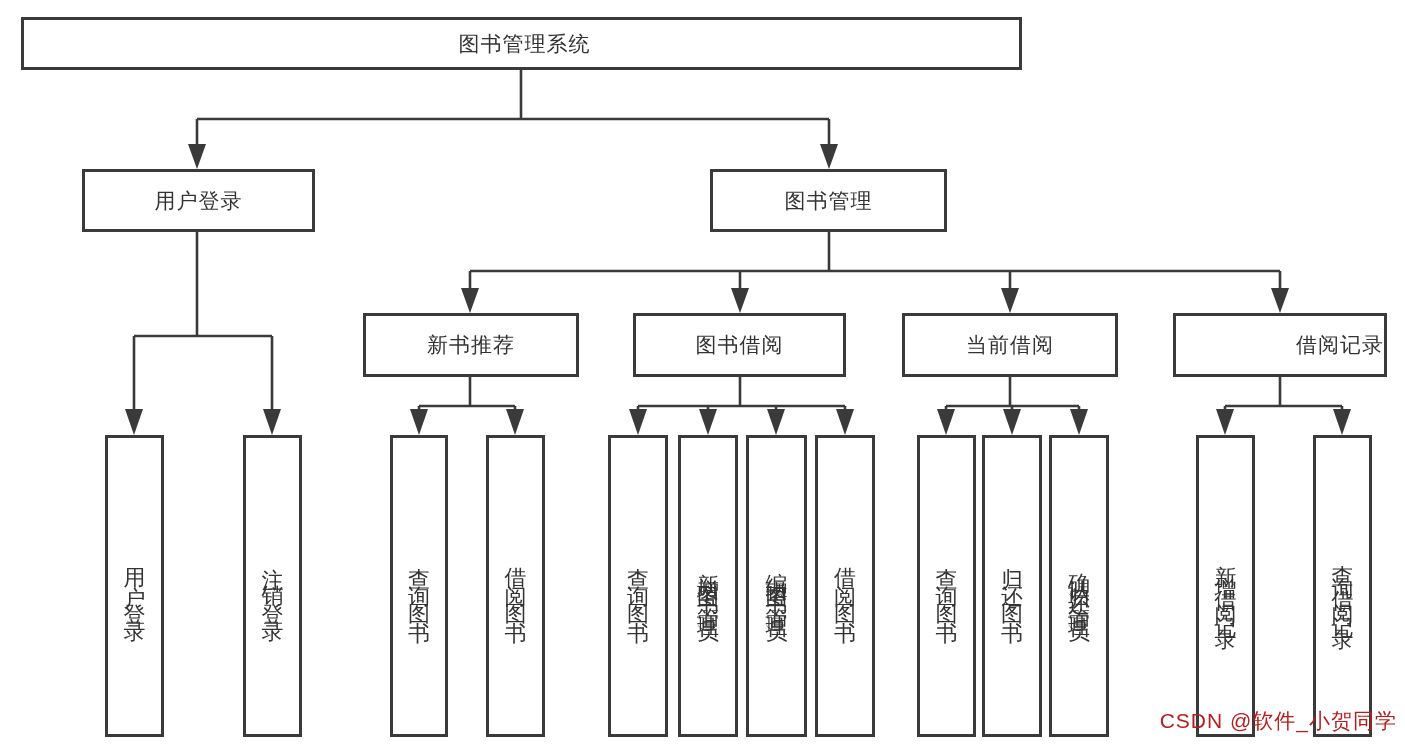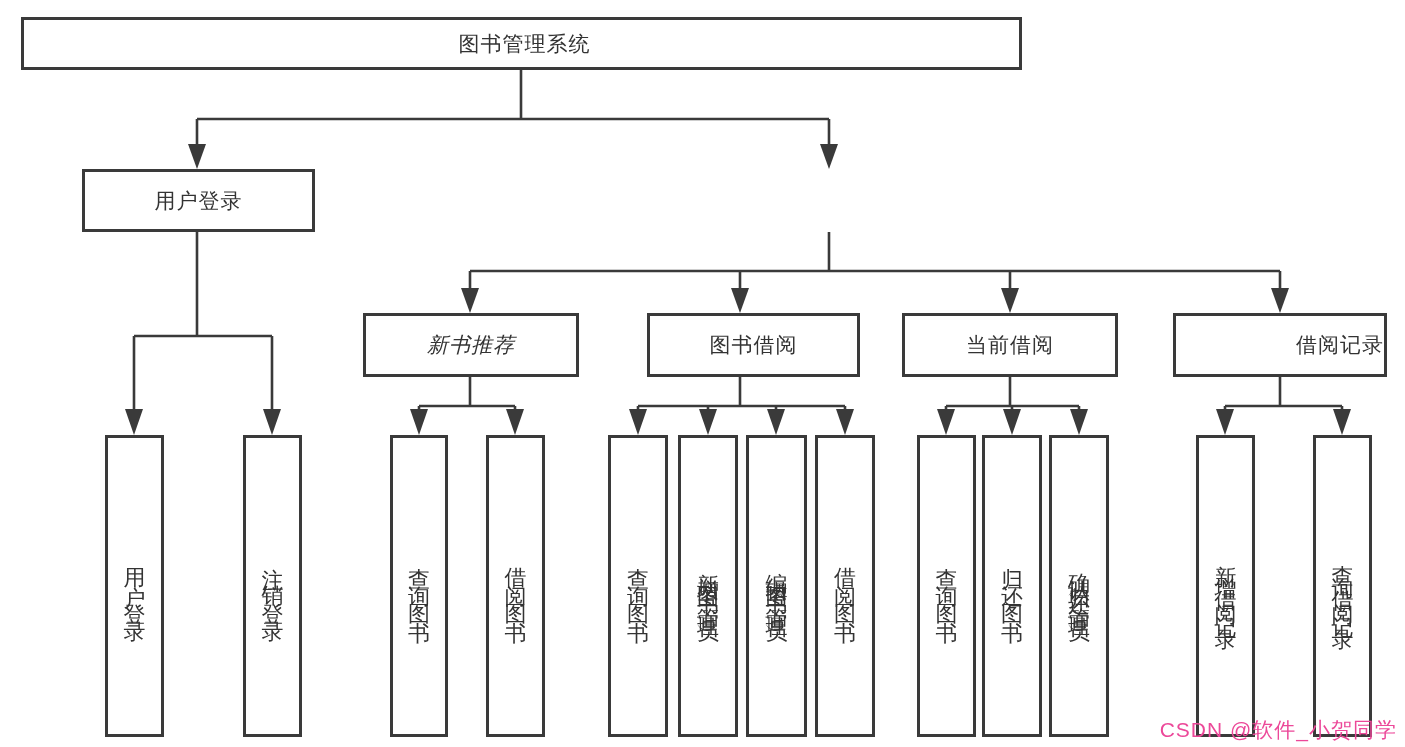--- a/index.html
+++ b/index.html
@@ -35,22 +35,22 @@
   }
   .hlabel {
     font-size: 21px;
     letter-spacing: 1px;
     white-space: nowrap;
     color: #333333;
   }
   .root-box   { left: 21px;  top: 17px;  width: 1001px; height: 53px; padding-left: 6px; }
   .l2-login   { left: 82px;  top: 169px; width: 233px;  height: 63px; }
   .l2-mgmt    { left: 710px; top: 169px; width: 237px;  height: 63px; }
-  .l3-a { left: 363px;  top: 313px; width: 216px; height: 64px; font-style: italic; }
-  .l3-b { left: 633px;  top: 313px; width: 213px; height: 64px; margin-left: 14px; }
+  .l3-a { left: 363px;  top: 313px; width: 216px; height: 64px; }
+  .l3-b { left: 633px;  top: 313px; width: 213px; height: 64px; }
   .l3-c { left: 902px;  top: 313px; width: 216px; height: 64px; }
   .l3-d { left: 1173px; top: 313px; width: 214px; height: 64px; justify-content: flex-end; }
   .leaf {
     top: 435px;
     height: 302px;
     width: 59px;
   }
   .vlabel {
     writing-mode: vertical-rl;
     text-orientation: mixed;
@@ -71,23 +71,23 @@
   .leaf-7  { left: 746px; width: 61px; }
   .leaf-8  { left: 815px; width: 60px; }
   .leaf-9  { left: 917px; }
   .leaf-10 { left: 982px; width: 60px; }
   .leaf-11 { left: 1049px; width: 60px; }
   .leaf-12 { left: 1196px; }
   .leaf-13 { left: 1313px; }
   #watermark {
     position: absolute;
     right: 8px;
-    bottom: 3px;
+    bottom: 12px;
     font-size: 21px;
-    color: #ec4899;
+    color: #b91c1c;
     letter-spacing: 1px;
     z-index: 3;
     white-space: nowrap;
   }
 </style>
 </head>
 <body>
 
 <div id="canvas">
 
@@ -123,20 +123,23 @@
       <polygon points="1333,409 1351,409 1342,435"></polygon>
     </g>
   </svg>
 
   <div class="node root-box">
     <span class="hlabel">图书管理系统</span>
   </div>
 
   <div class="node l2-login">
     <span class="hlabel">用户登录</span>
+  </div>
+  <div class="node l2-mgmt">
+    <span class="hlabel">图书管理</span>
   </div>
 
   <div class="node l3-a">
     <span class="hlabel">新书推荐</span>
   </div>
   <div class="node l3-b">
     <span class="hlabel">图书借阅</span>
   </div>
   <div class="node l3-c">
     <span class="hlabel">当前借阅</span>

